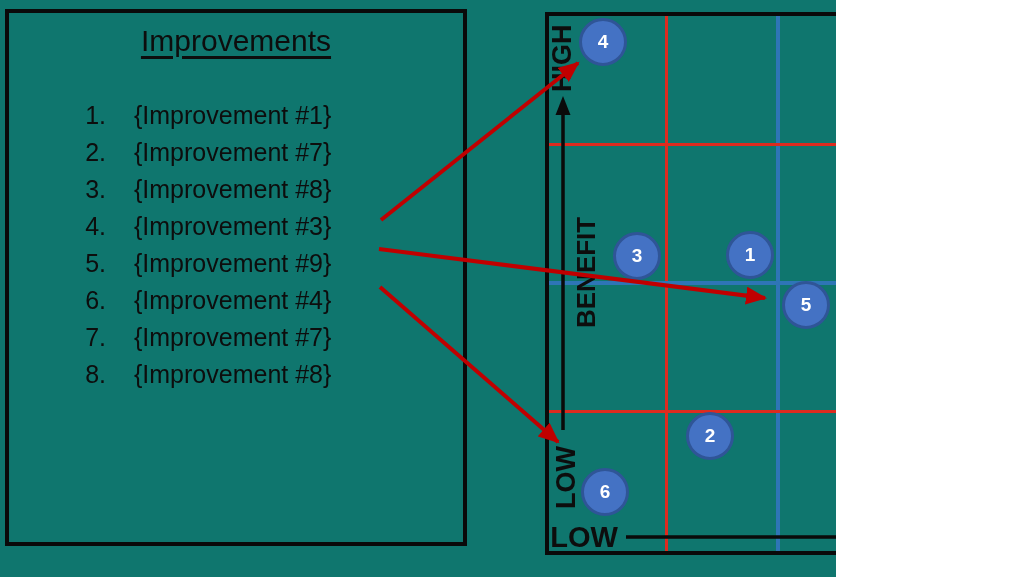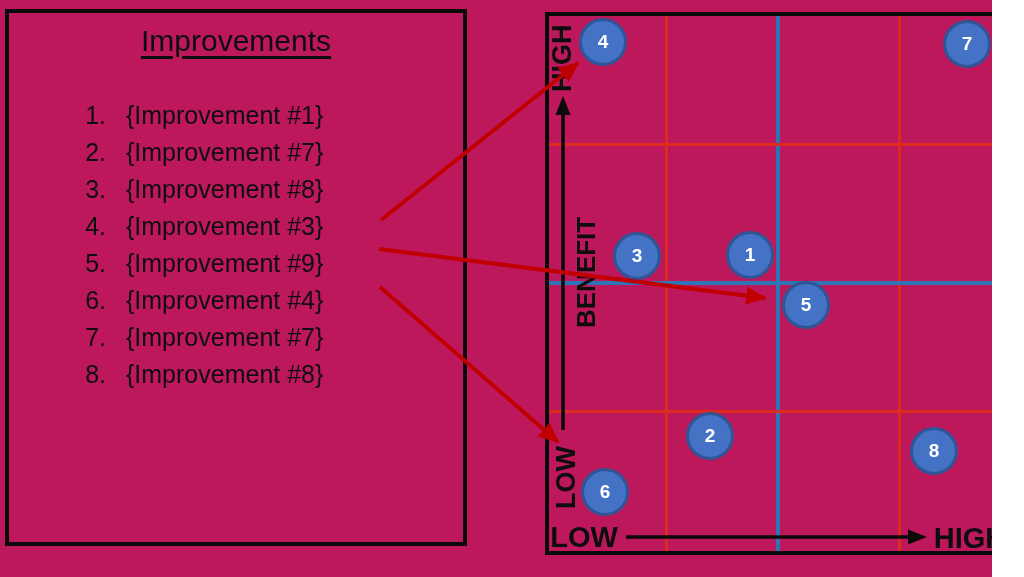--- a/index.html
+++ b/index.html
@@ -7,40 +7,40 @@
     --grid-blue:#2E75B6;
     --point-fill:#4472C4;
     --point-border:#2F5597;
     --connector-red:#C00000;
     --ink:#0d0d0d;
   }
   *{margin:0;padding:0;box-sizing:content-box;}
   html,body{background:#ffffff;}
   body{font-family:"Liberation Sans", sans-serif;color:var(--ink);}
   .stage{
-    position:relative;width:992px;height:577px;background:#be185d;overflow:hidden;
+    position:relative;width:836px;height:577px;background:#0f766e;overflow:hidden;
   }
 
   
   .left-box{
     position:absolute;left:5px;top:9px;width:462px;height:537px;
   }
   .left-box .frame{position:absolute;left:0;top:0;right:0;bottom:0;border:4px solid #0a0a0a;}
   .imp-title{
     position:absolute;left:0;top:14px;width:100%;text-align:center;
     font-size:30px;line-height:36px;text-decoration:underline;
     text-underline-offset:5px;color:var(--ink);
   }
   .imp-list{position:absolute;left:0;top:88px;width:100%;}
   .imp-row{
     display:flex;align-items:baseline;height:37px;font-size:25px;line-height:37px;
     padding-left:60px;
   }
   .imp-row .num{display:inline-block;width:41px;text-align:right;}
-  .imp-row .label{margin-left:20px;}
+  .imp-row .label{margin-left:28px;}
 
   
   .right-box{
     position:absolute;left:545px;top:12px;width:467px;height:543px;
   }
   .right-box .frame{
     position:absolute;left:0;top:0;right:0;bottom:0;border:4px solid #0a0a0a;z-index:4;
     pointer-events:none;
   }
   .gridline{position:absolute;z-index:1;}

